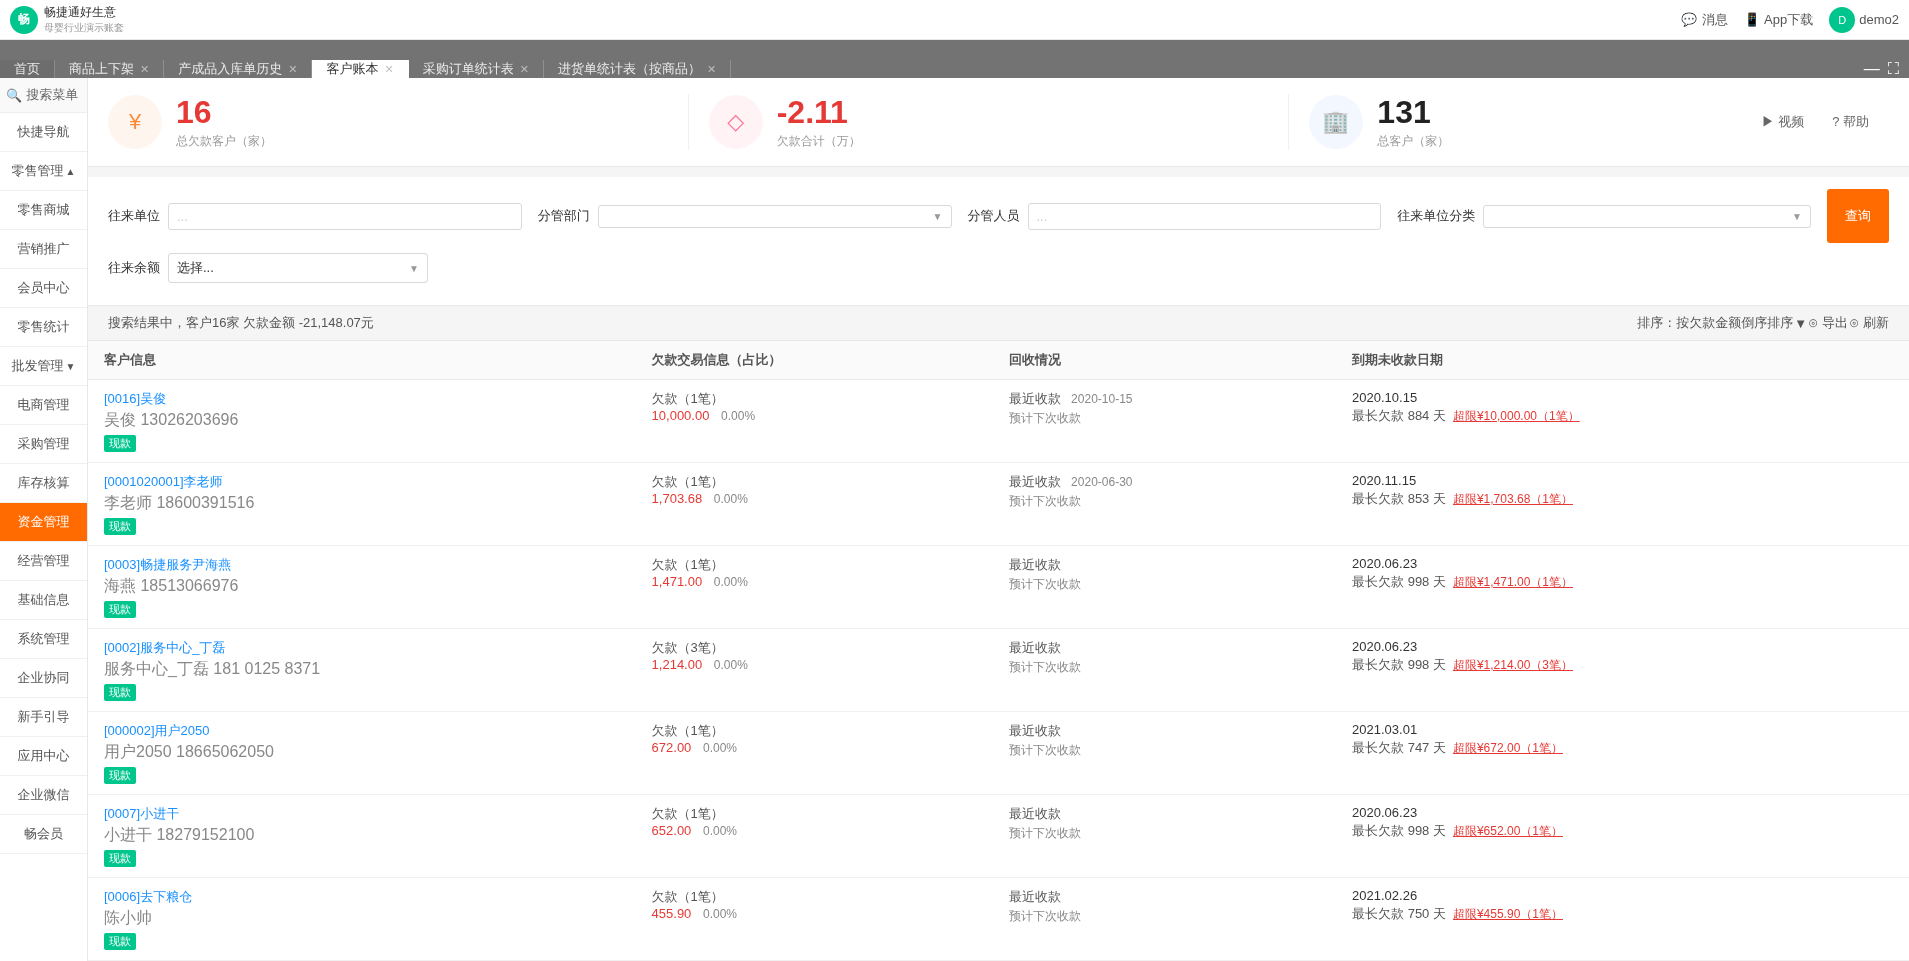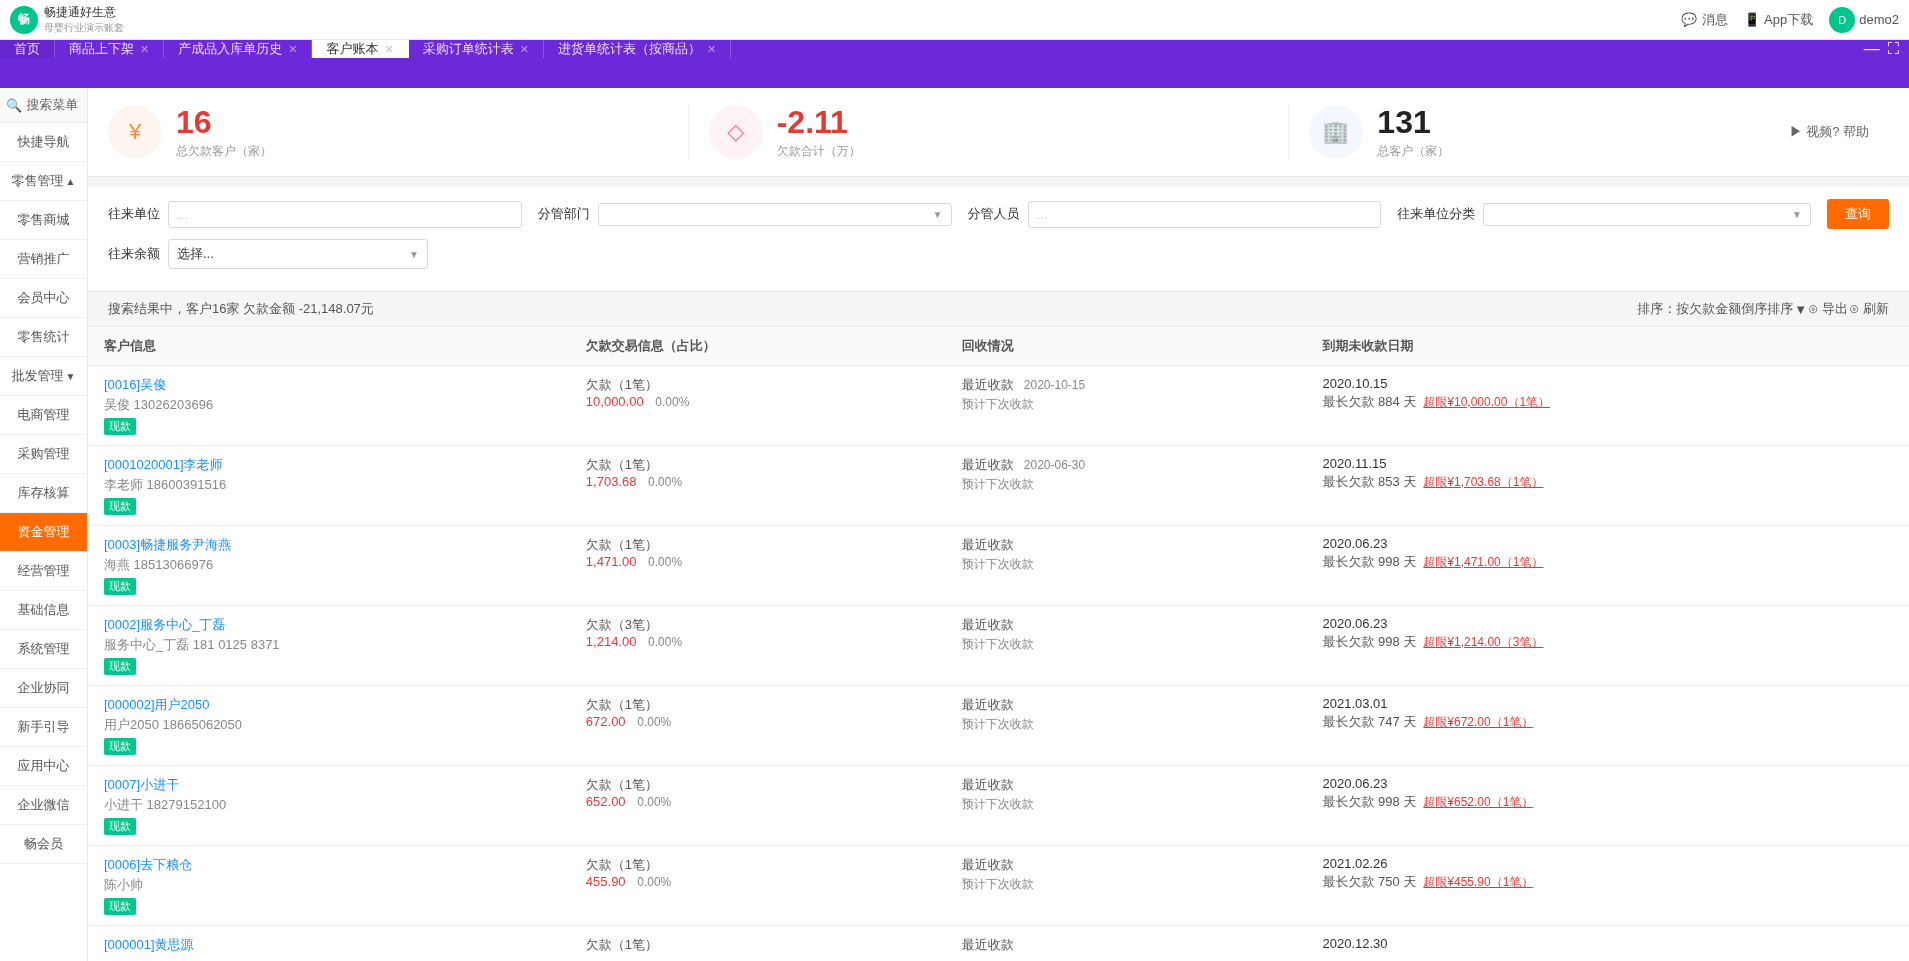--- a/index.html
+++ b/index.html
@@ -38,24 +38,24 @@
     .header-right-item {
       display: flex; align-items: center; gap: 4px; color: #555; cursor: pointer; font-size: 12px;
     }
     .avatar {
       width: 26px; height: 26px; border-radius: 50%; background: #00c58c;
       display: flex; align-items: center; justify-content: center; color: #fff; font-size: 11px;
     }
 
     
     .tab-bar {
-      height: 48px;
-      background: #6d28d9;
-      display: flex;
-      align-items: flex-start;
+      height: 38px;
+      background: #737373;
+      display: flex;
+      align-items: flex-end;
       flex-shrink: 0;
       overflow: hidden;
     }
     .tab-item {
       display: flex; align-items: center; padding: 0 14px; gap: 6px;
       color: rgba(255,255,255,0.85); cursor: pointer; white-space: nowrap; font-size: 13px;
       border-right: 1px solid rgba(255,255,255,0.2);
     }
     .tab-item.home { background: rgba(0,0,0,0.05); }
     .tab-item.active { background: #fff; color: #333; }
@@ -140,21 +140,21 @@
     }
     .stat-icon.orange { background: rgba(255,107,0,0.08); color: #ff6b00; }
     .stat-icon.pink { background: rgba(255,80,120,0.08); color: #ff5078; }
     .stat-icon.blue { background: rgba(70,140,255,0.08); color: #468cff; }
     .stat-value { font-size: 32px; font-weight: bold; }
     .stat-value.red { color: #e53935; }
     .stat-value.black { color: #222; }
     .stat-label { font-size: 12px; color: #999; margin-top: 2px; }
     .stat-top-right {
       margin-left: auto;
-      display: flex; align-items: center; gap: 0; font-size: 12px; color: #666;
+      display: flex; align-items: center; gap: 28px; font-size: 12px; color: #666;
     }
 
     
     .filter-area {
       background: #fff;
       padding: 12px 20px;
       border-bottom: 1px solid #e8e8e8;
     }
     .filter-row {
       display: flex;
@@ -177,21 +177,21 @@
       cursor: pointer;
       background: #fff;
     }
     .filter-input .dots { color: #ccc; }
     .filter-input .arrow { color: #999; font-size: 10px; }
     .filter-btn-orange {
       background: #ff6b00;
       color: #fff;
       border: none;
       border-radius: 3px;
-      padding: 6px 18px;
+      padding: 18px 18px;
       cursor: pointer;
       font-size: 13px;
     }
     .collapse-row {
       text-align: center;
       color: #00c58c;
       font-size: 13px;
       cursor: pointer;
       padding: 4px 0;
     }
@@ -238,21 +238,21 @@
       padding: 10px 16px;
       font-size: 13px;
       color: #333;
       vertical-align: top;
     }
     .customer-name a {
       color: #1890ff;
       text-decoration: none;
       font-size: 13px;
     }
-    .customer-phone { color: #888; font-size: 13px; margin-top: 2px; }
+    .customer-phone { color: #888; font-size: 16px; margin-top: 2px; }
     .tag-xian {
       display: inline-block;
       background: #00c58c;
       color: #fff;
       font-size: 11px;
       padding: 1px 5px;
       border-radius: 2px;
       margin-top: 4px;
     }
     .amount-red { color: #e53935; font-weight: 500; }

